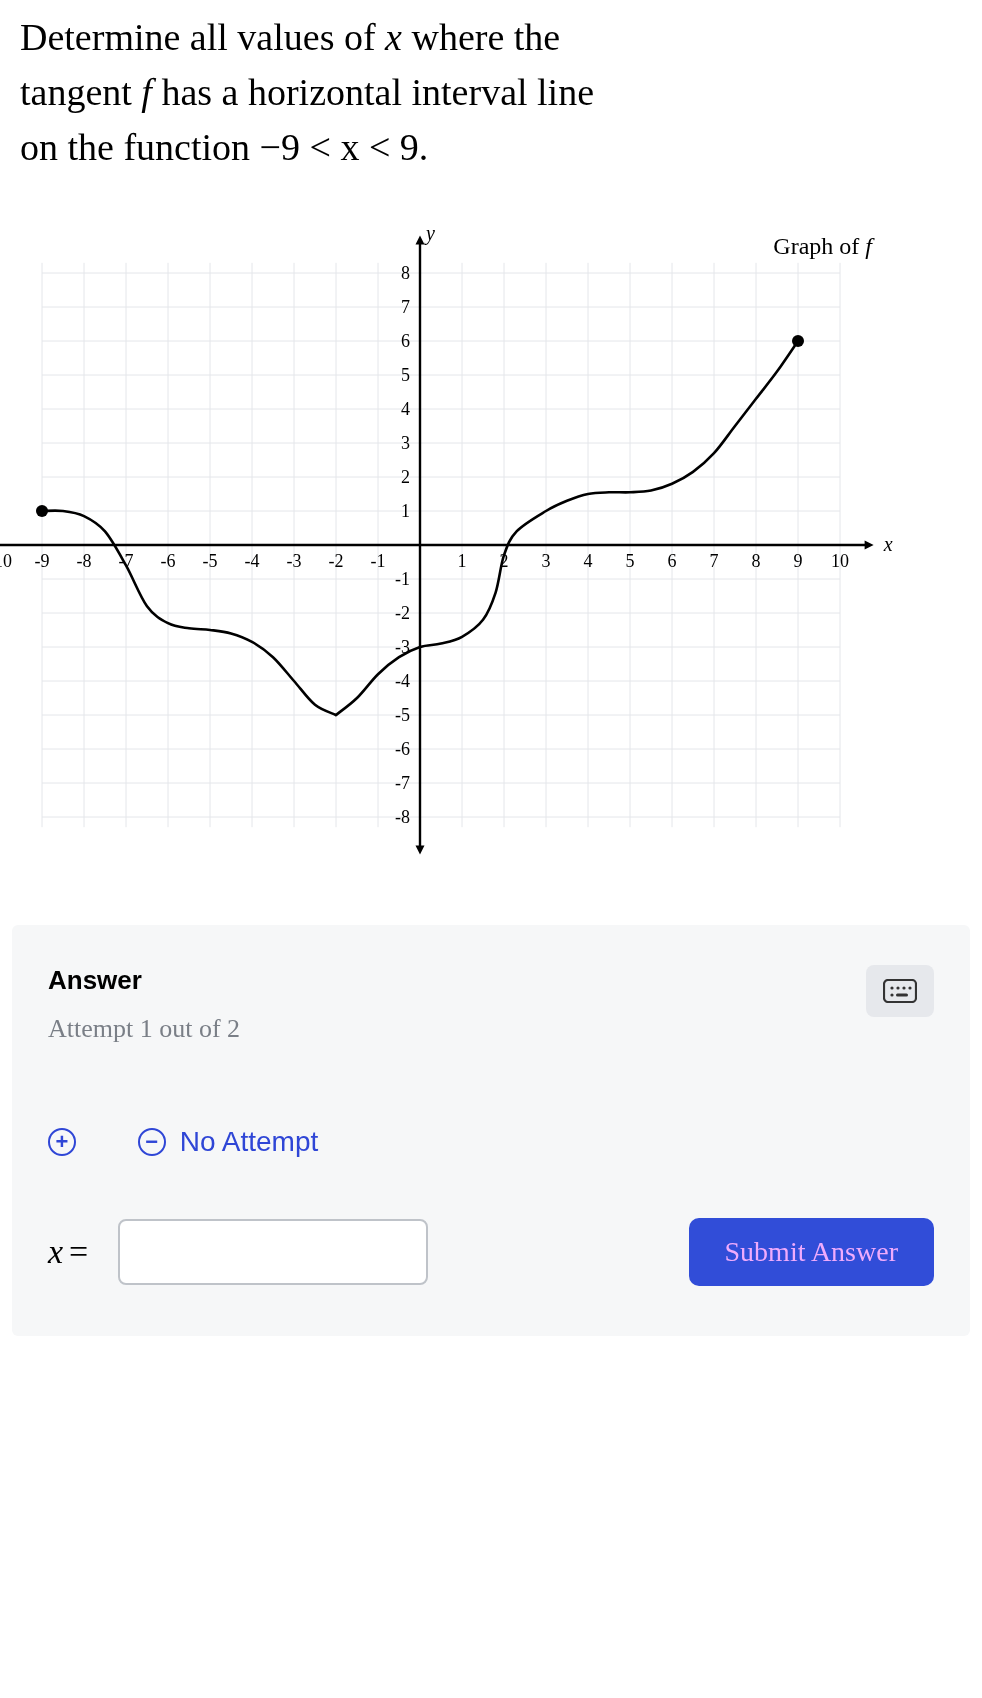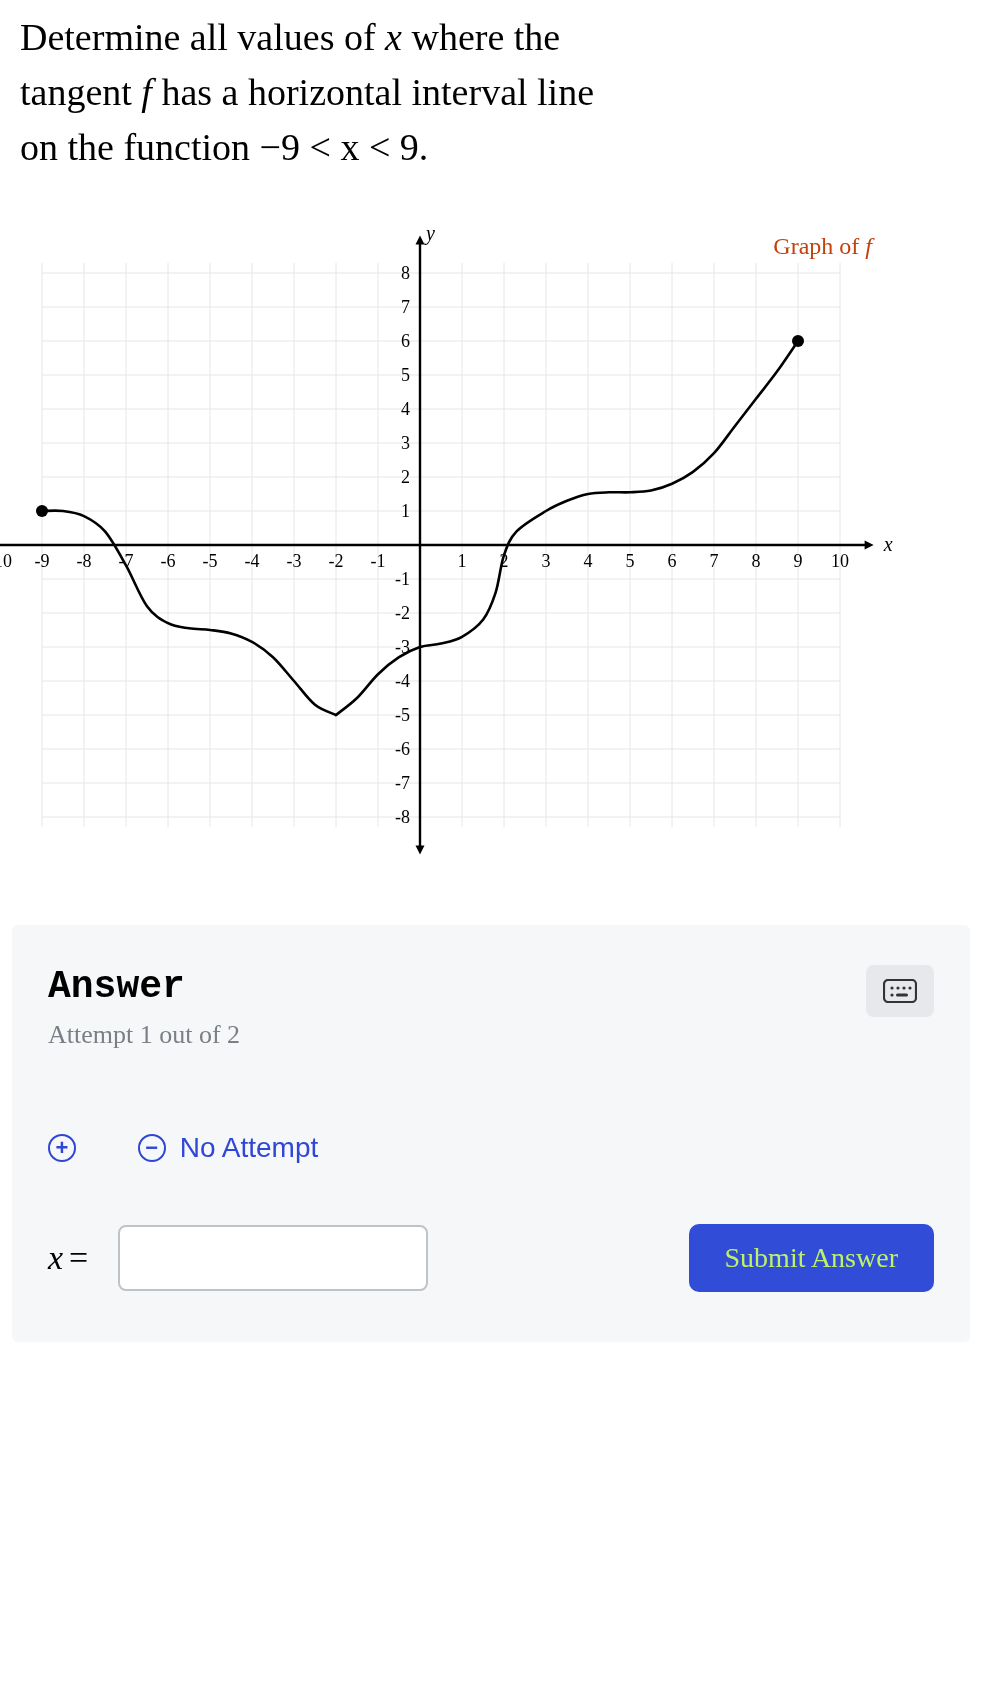--- a/index.html
+++ b/index.html
@@ -21,40 +21,40 @@
     position: relative;
     width: 982px;
     height: 680px;
   }
   .chart-title {
     position: absolute;
     top: 28px;
     right: 110px;
     font-family: Georgia, serif;
     font-size: 24px;
-    color: #c2410c;
+    color: #000000;
   }
   .chart-title .f { font-style: italic; }
   svg.graph { display:block; }
   .answer-panel {
     background: #f6f7f8;
     margin: 40px 12px 20px 12px;
     border-radius: 6px;
     padding: 40px 36px 50px 36px;
   }
   .answer-heading {
-    font-size: 38px;
+    font-size: 26px;
     font-weight: bold;
-    font-family: Liberation Mono, monospace;
+    font-family: Liberation Sans, sans-serif;
   }
   .attempt {
     font-size: 26px;
     color: #7a7f87;
     font-family: Georgia, serif;
-    margin-top: 12px;
+    margin-top: 18px;
   }
   .kb-btn {
     float: right;
     background: #e6e8ec;
     border-radius: 8px;
     width: 68px;
     height: 52px;
     display: flex;
     align-items: center;
     justify-content: center;
@@ -98,21 +98,21 @@
   .ans-input {
     width: 310px;
     height: 66px;
     border: 2px solid #bfc3c9;
     border-radius: 8px;
     font-size: 26px;
     padding: 0 12px;
   }
   .submit-btn {
     background: #314dd8;
-    color: #bef264;
+    color: #f0abfc;
     font-family: Georgia, serif;
     font-size: 28px;
     border: none;
     border-radius: 10px;
     padding: 18px 36px;
     cursor: pointer;
     margin-left: auto;
   }
 </style>
 </head>

